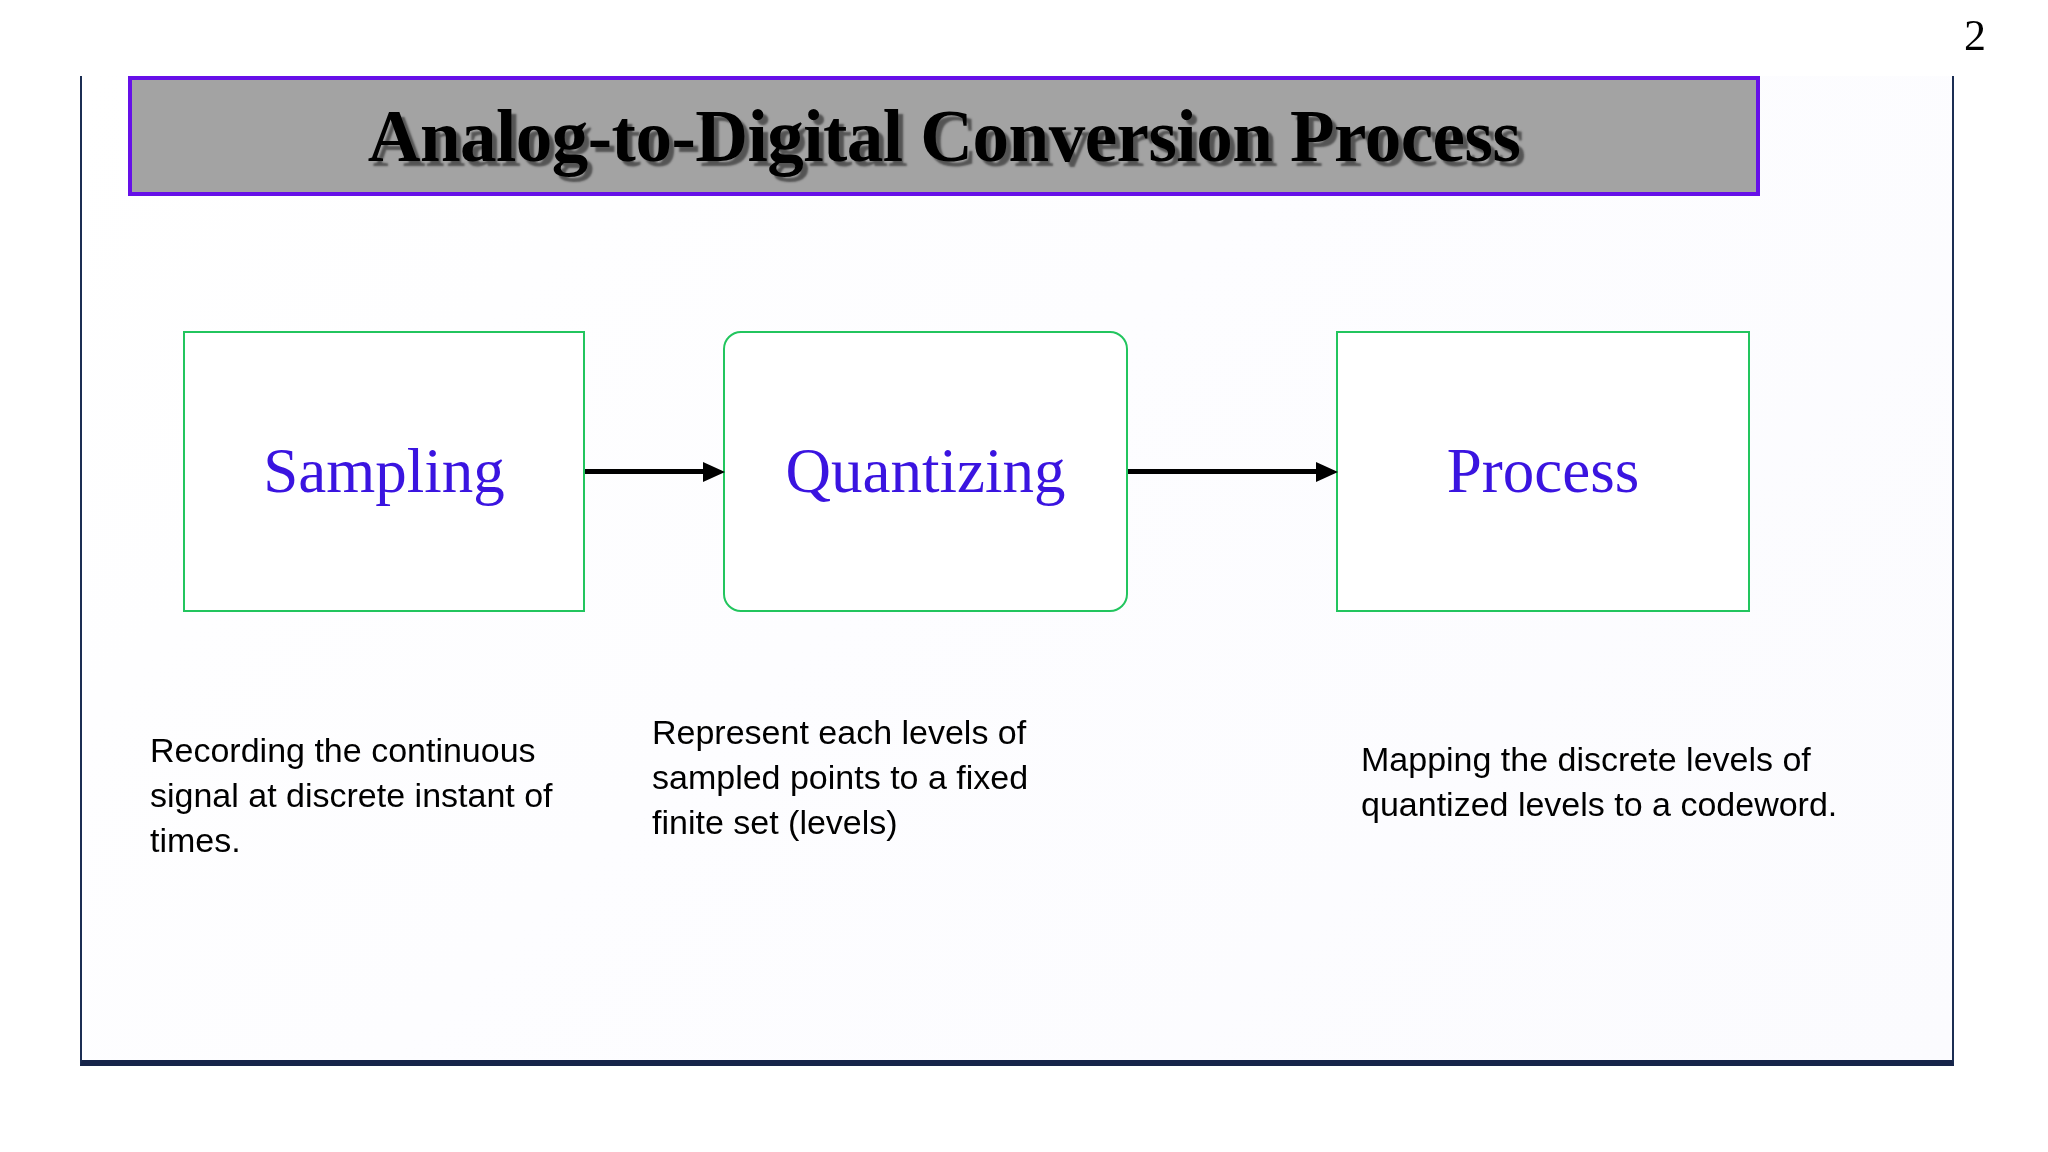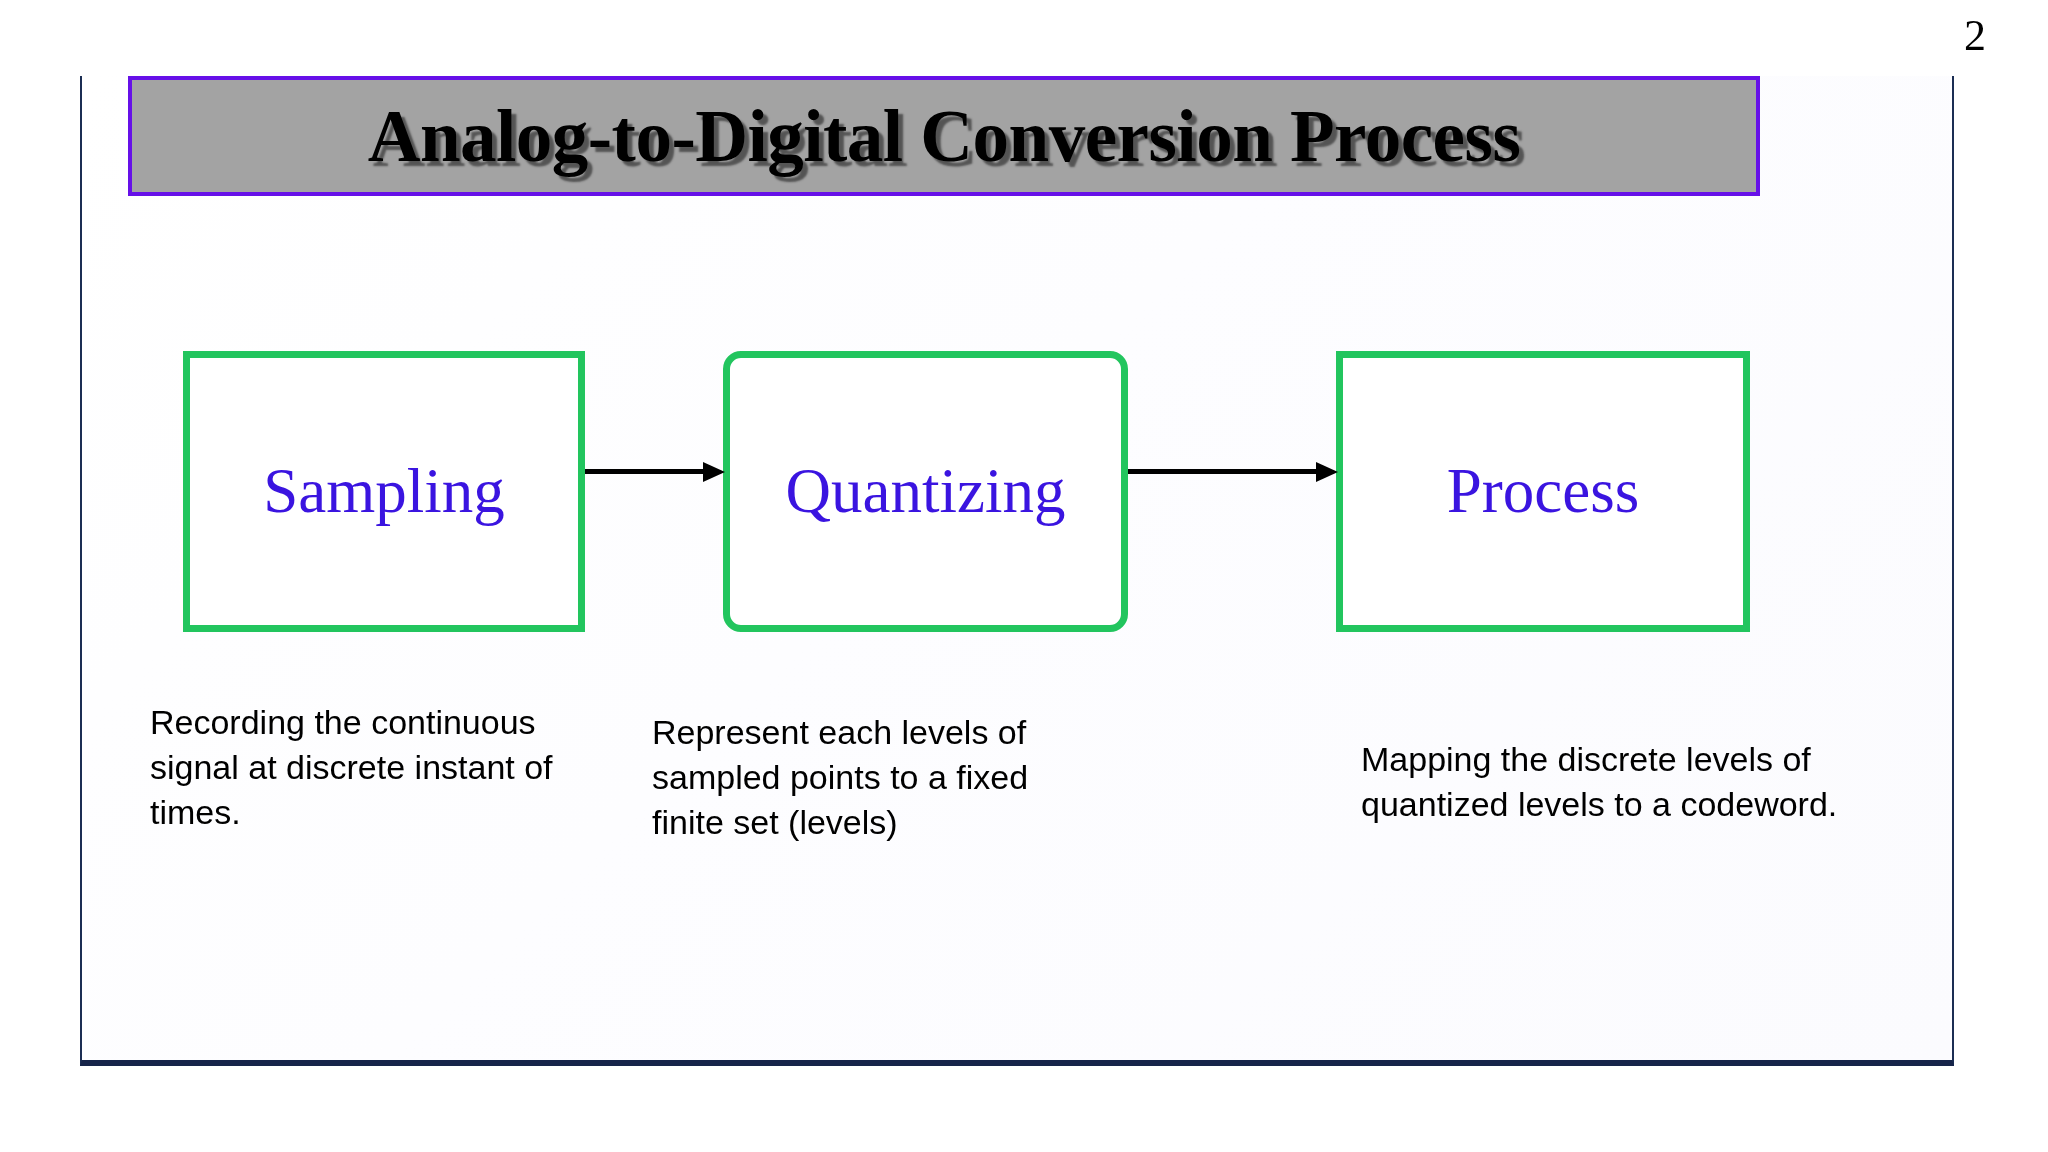--- a/index.html
+++ b/index.html
@@ -67,25 +67,24 @@
     text-shadow: 5px 5px 2px rgba(20,20,20,0.55);
     white-space: nowrap;
     line-height: 1;
   }
 
   
   .process-box {
     position: absolute;
     box-sizing: border-box;
     background: #ffffff;
-    border: 7px solid #22c55e;
+    border: 2px solid #22c55e;
     display: flex;
     align-items: center;
     justify-content: center;
-    margin-top: 20px;
   }
   .process-box-label {
     font-family: "Liberation Serif", serif;
     font-size: 63px;
     color: #3a14e0;
     line-height: 1;
   }
   #box-sampling   { left: 183px;  top: 331px; width: 402px; height: 281px; }
   #box-quantizing { left: 723px;  top: 331px; width: 405px; height: 281px; border-radius: 18px; }
   #box-coding     { left: 1336px; top: 331px; width: 414px; height: 281px; }
@@ -120,21 +119,21 @@
   #arrow-2 .head  { left: 188px; }
 
   
   .caption {
     position: absolute;
     font-family: "Liberation Sans", sans-serif;
     font-size: 34px;
     color: #000000;
     line-height: 1.32;
   }
-  #caption-sampling   { left: 150px;  top: 700px; width: 470px; }
+  #caption-sampling   { left: 150px;  top: 728px; width: 470px; }
   #caption-quantizing { left: 652px;  top: 710px; width: 440px; }
   #caption-coding     { left: 1361px; top: 737px; width: 500px; }
 </style>
 </head>
 <body>
 
 <div id="page-number">2</div>
 
 <div id="slide-frame"></div>
 

